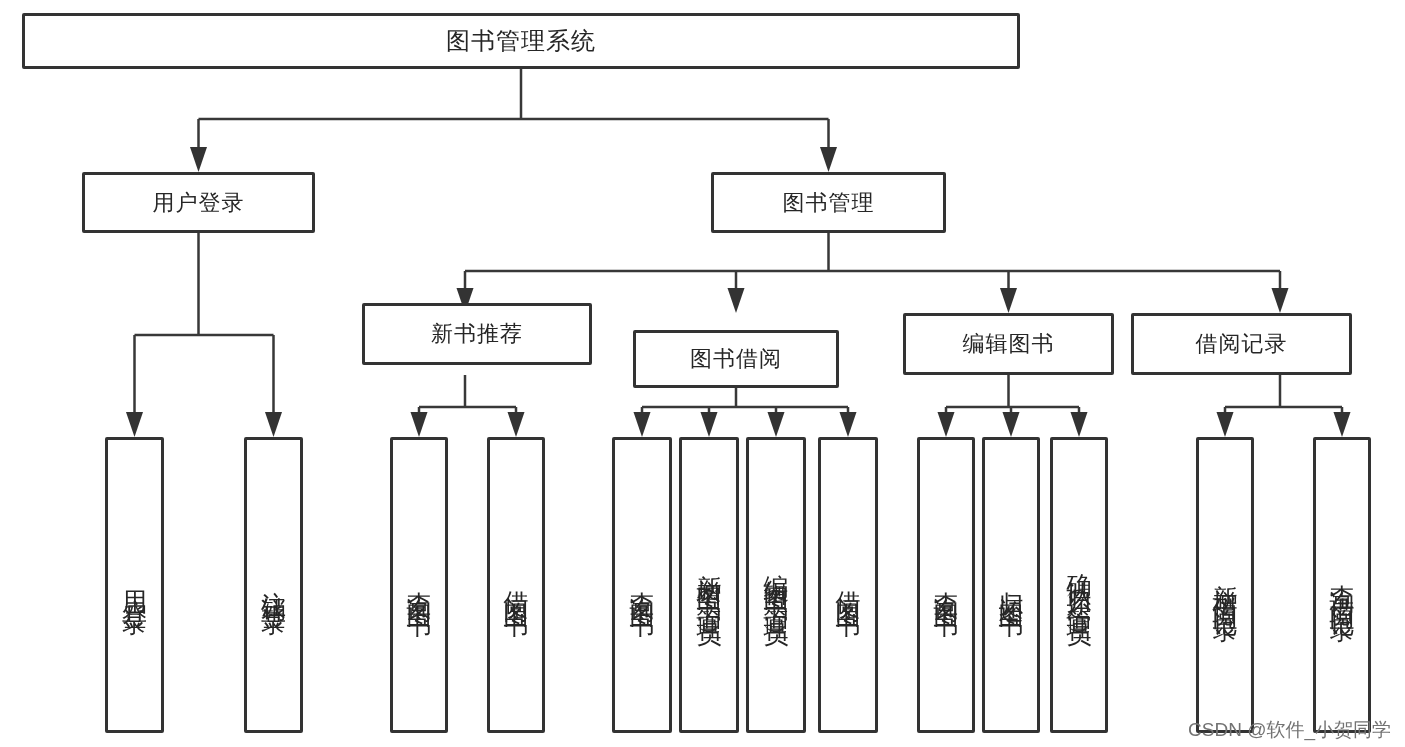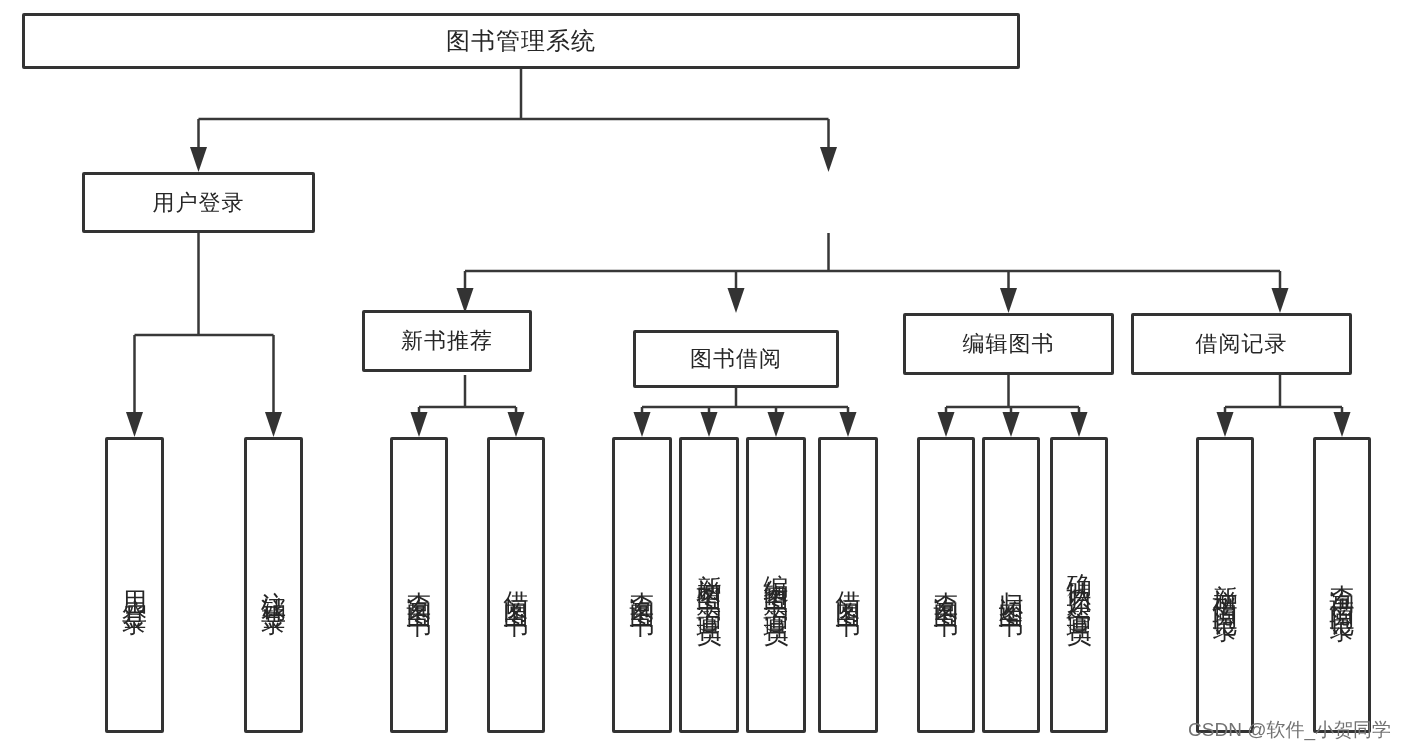--- a/index.html
+++ b/index.html
@@ -108,22 +108,23 @@
     </g>
     <g fill="#333333" stroke="none">
       <polygon points="1216.5,412 1233.5,412 1225,437"></polygon>
       <polygon points="1333.5,412 1350.5,412 1342,437"></polygon>
     </g>
   </svg>
 
   <div class="node h rootbox" style="left:22px;top:13px;width:998px;height:56px;">图书管理系统</div>
 
   <div class="node h" style="left:82px;top:172px;width:233px;height:61px;">用户登录</div>
+  <div class="node h" style="left:711px;top:172px;width:235px;height:61px;">图书管理</div>
 
-  <div class="node h" style="left:362px;top:310px;width:170px;height:62px;font-family:Liberation Serif, serif;">新书推荐</div>
+  <div class="node h" style="left:362px;top:303px;width:230px;height:62px;font-family:Liberation Serif, serif;">新书推荐</div>
   <div class="node h" style="left:633px;top:330px;width:206px;height:58px;">图书借阅</div>
   <div class="node h" style="left:903px;top:313px;width:211px;height:62px;">编辑图书</div>
   <div class="node h" style="left:1131px;top:313px;width:221px;height:62px;">借阅记录</div>
 
   <div class="node v" style="left:105px;top:437px;width:59px;height:296px;">用户登录</div>
   <div class="node v" style="left:244px;top:437px;width:59px;height:296px;">注销登录</div>
 
   <div class="node v" style="left:390px;top:437px;width:58px;height:296px;">查询图书</div>
   <div class="node v" style="left:487px;top:437px;width:58px;height:296px;">借阅图书</div>
 

